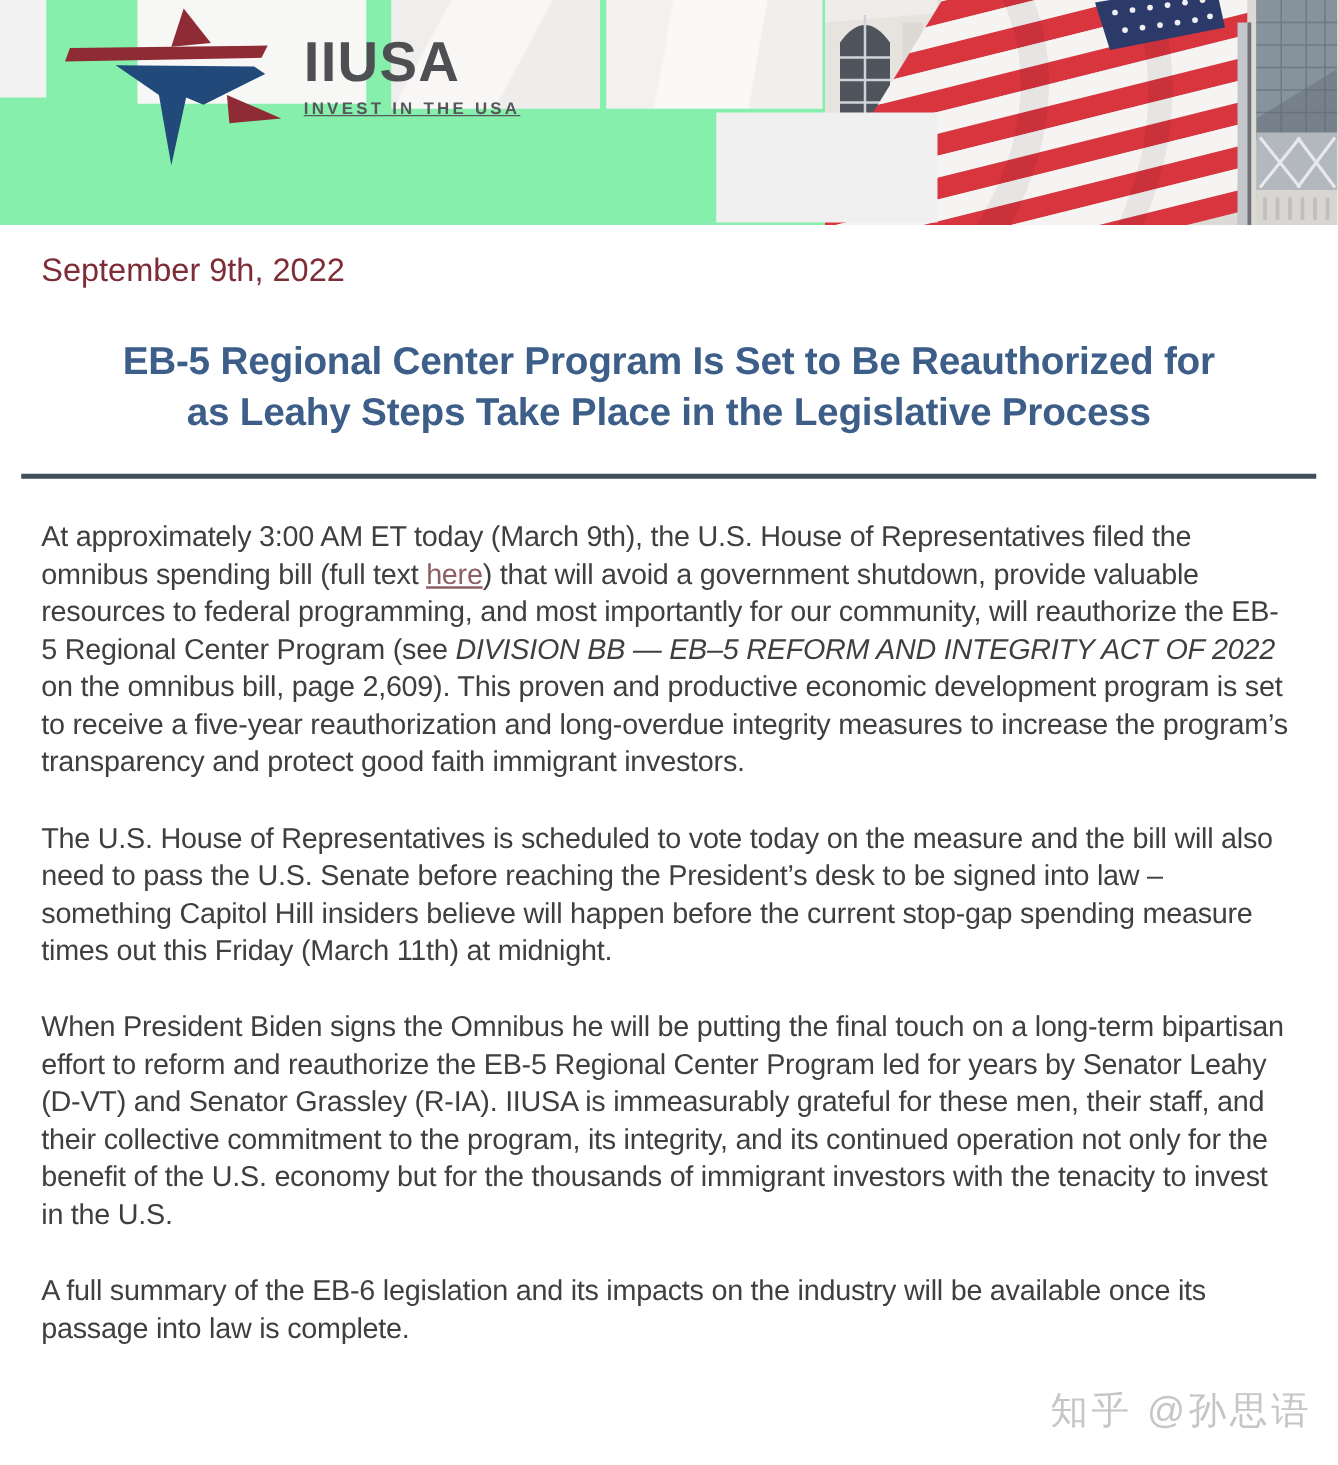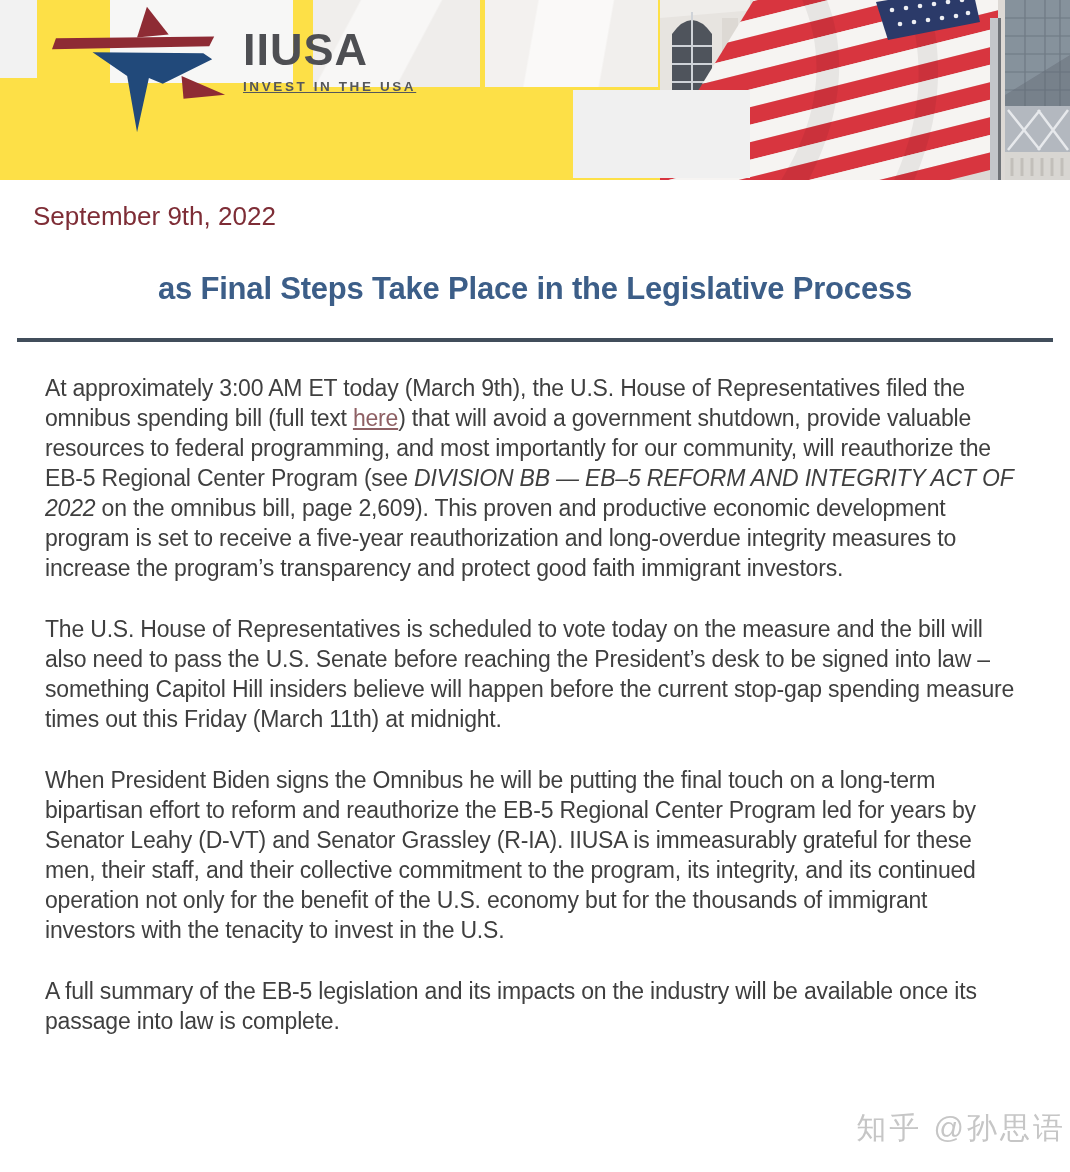--- a/index.html
+++ b/index.html
@@ -6,21 +6,21 @@
   html, body { margin: 0; padding: 0; }
   body {
     width: 1070px; height: 1172px;
     position: relative;
     background: #ffffff;
     font-family: "Liberation Sans", sans-serif;
     overflow: hidden;
   }
 
   
-  .header { position: relative; height: 180px; background: #fde047; }
+  .header { position: relative; height: 180px; background: #86efac; }
   .tile { position: absolute; }
   .tile-corner { left: 0; top: 0; width: 37px; height: 78px; background: #f2f2f2; }
   .tile-a { left: 110px; top: 0; width: 183px; height: 83px; background: #f7f7f6; }
   .tile-b { left: 313px; top: 0; width: 167px; height: 87px;
             background: linear-gradient(118deg, #f0eeec 22%, #f8f7f6 23% 60%, #efedeb 61%); }
   .tile-c { left: 485px; top: 0; width: 173px; height: 87px;
             background: linear-gradient(100deg, #f3f1ef 28%, #faf9f8 29% 68%, #f1efed 69%); }
 
   .logo-star { position: absolute; left: 52px; top: 6px; width: 178px; height: 130px; }
   .brand { position: absolute; left: 243px; top: 27px; }
@@ -31,27 +31,27 @@
   .gray-block { position: absolute; left: 573px; top: 90px; width: 177px; height: 88px; background: #f0f0f0; }
 
   
   .date { margin: 21px 0 0 33px; font-size: 26px; color: #7e2d36; }
   .title { margin: 36px 18px 0; text-align: center; font-size: 31px; font-weight: bold;
            color: #3c5e88; line-height: 41px; letter-spacing: -0.2px; }
   .divider { height: 4px; background: #414e5b; margin: 29px 17px 0; }
 
   .content { margin: 0 35px 0 33px; font-size: 23px; line-height: 30px;
              color: #3f3f3f; letter-spacing: -0.2px; }
-  .content p { margin: 31px 12px 0; }
+  .content p { margin: 31px 0 0; }
   .inline-link { color: #8e6064; text-decoration: underline; cursor: pointer; }
   .content em { font-style: italic; }
 
   
   .watermark {
-    position: absolute; right: 4px; top: 1108px;
+    position: absolute; right: 20px; top: 1108px;
     font-size: 30px; letter-spacing: 3px;
     color: #c6c6c6;
     text-shadow: 1px 1px 0 #ffffff, -1px -1px 0 #ffffff;
     z-index: 5;
   }
 </style>
 </head>
 <body>
 
 <div class="header">
@@ -142,28 +142,29 @@
     <rect x="330" y="18" width="10" height="162" fill="#c3c6ca"></rect>
     <rect x="338" y="18" width="3" height="162" fill="#6f7378"></rect>
   </svg>
 
   <div class="gray-block"></div>
 </div>
 
 <div class="date">September 9th, 2022</div>
 
 <h1 class="title">
-  <div>as Final Steps Take Place in the Legislative Process</div>
+  <div>EB-5 Regional Center Program Is Set to Be Reauthorized for</div>
+  <div>as Leahy Steps Take Place in the Legislative Process</div>
 </h1>
 
 <div class="divider"></div>
 
 <div class="content">
   <p><span>At approximately 3:00 AM ET today (March 9th), the U.S. House of Representatives filed the omnibus spending bill (full text </span><a class="inline-link" href="#">here</a><span>) that will avoid a government shutdown, provide valuable resources to federal programming, and most importantly for our community, will reauthorize the EB-5 Regional Center Program (see </span><em>DIVISION BB — EB–5 REFORM AND INTEGRITY ACT OF 2022</em><span> on the omnibus bill, page 2,609). This proven and productive economic development program is set to receive a five-year reauthorization and long-overdue integrity measures to increase the program’s transparency and protect good faith immigrant investors.</span></p>
 
   <p>The U.S. House of Representatives is scheduled to vote today on the measure and the bill will also need to pass the U.S. Senate before reaching the President’s desk to be signed into law – something Capitol Hill insiders believe will happen before the current stop-gap spending measure times out this Friday (March 11th) at midnight.</p>
 
   <p>When President Biden signs the Omnibus he will be putting the final touch on a long-term bipartisan effort to reform and reauthorize the EB-5 Regional Center Program led for years by Senator Leahy (D-VT) and Senator Grassley (R-IA). IIUSA is immeasurably grateful for these men, their staff, and their collective commitment to the program, its integrity, and its continued operation not only for the benefit of the U.S. economy but for the thousands of immigrant investors with the tenacity to invest in the U.S.</p>
 
-  <p>A full summary of the EB-5 legislation and its impacts on the industry will be available once its passage into law is complete.</p>
+  <p>A full summary of the EB-6 legislation and its impacts on the industry will be available once its passage into law is complete.</p>
 </div>
 
 <div class="watermark">知乎 @孙思语</div>
 
 </body></html>

